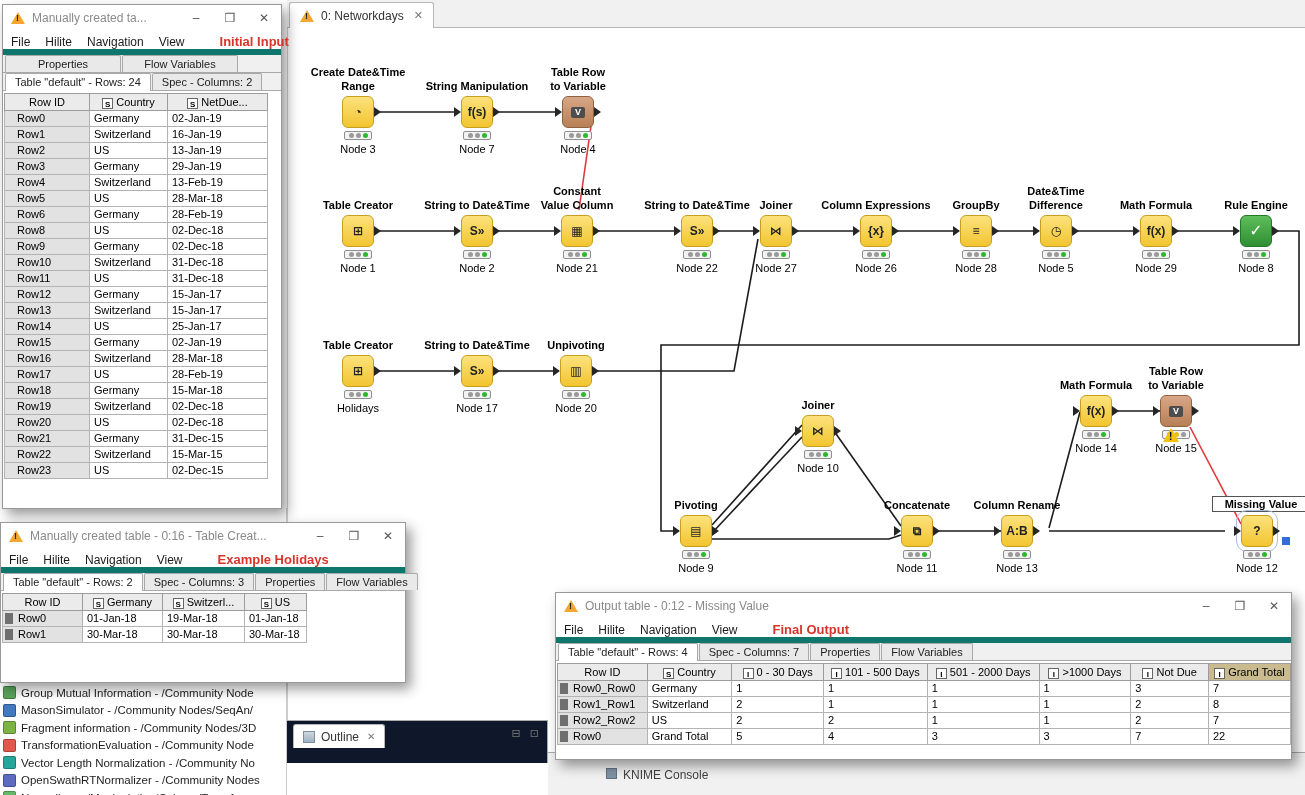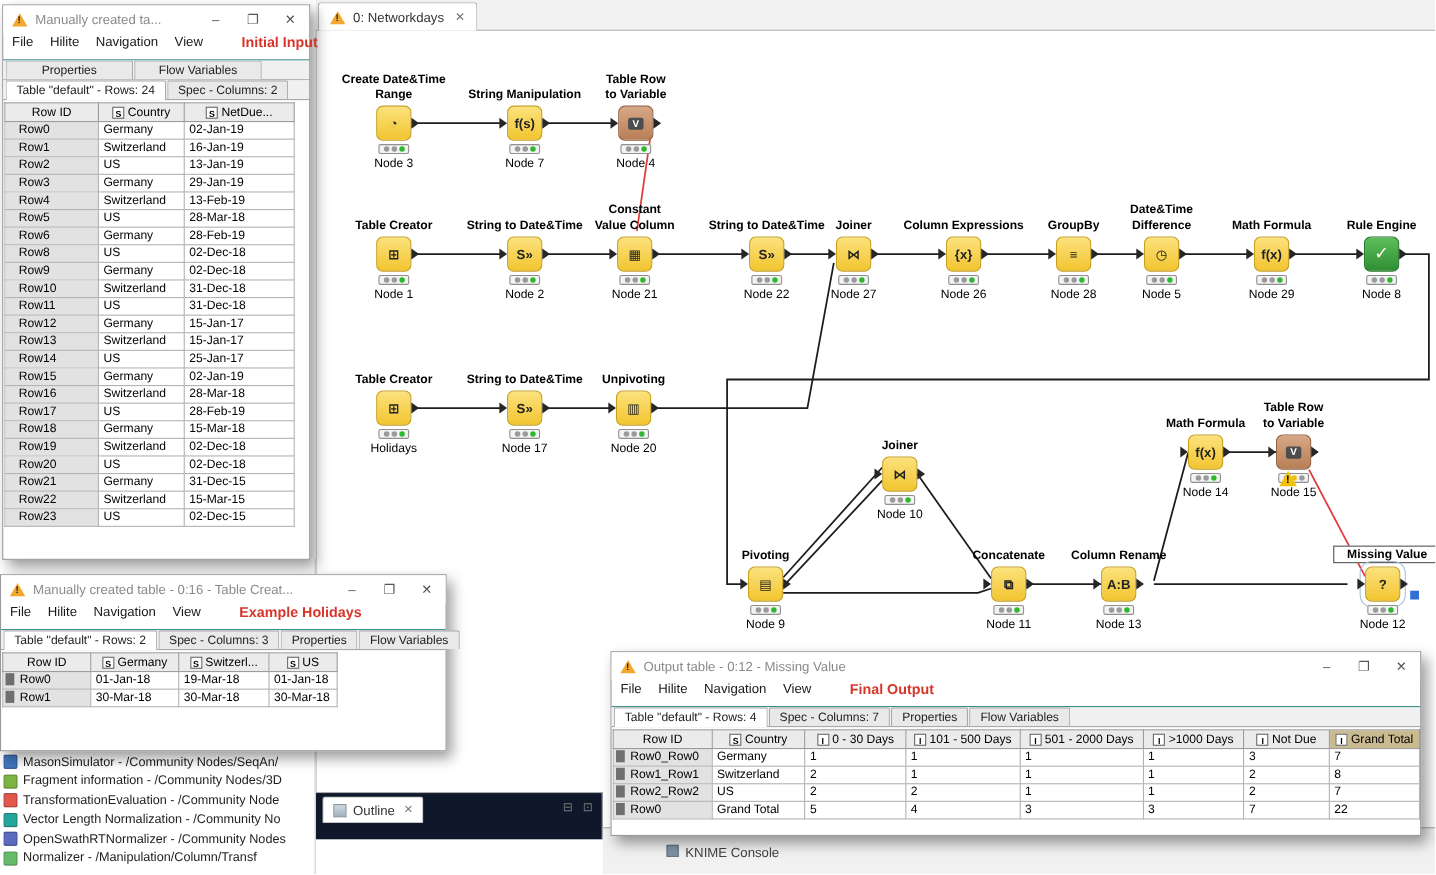--- a/index.html
+++ b/index.html
@@ -48,21 +48,21 @@
 
   
   .window{position:absolute;background:#fff;border:1px solid #999;box-shadow:5px 6px 12px rgba(0,0,0,.4)}
   #win1{left:2px;top:4px;width:280px;height:505px;z-index:20}
   #win2{left:0;top:522px;width:406px;height:161px;z-index:30}
   #win3{left:555px;top:592px;width:737px;height:168px;z-index:40}
   .titlebar{height:26px;display:flex;align-items:center;gap:7px;padding-left:8px;background:#fff}
   .wtitle{font-size:12px;color:#8a8a8a;white-space:nowrap;overflow:hidden}
   .wbtns{margin-left:auto;display:flex;height:100%}
   .wbtn{width:34px;display:flex;align-items:center;justify-content:center;font-size:12px;color:#555;cursor:pointer}
-  .menubar{display:flex;align-items:flex-start;gap:15px;height:24px;padding:0 8px;font-size:12px;color:#1a1a1a;border-bottom:1px solid #0f766e}
+  .menubar{display:flex;align-items:flex-end;gap:15px;height:24px;padding:0 8px;font-size:12px;color:#1a1a1a;border-bottom:6px solid #0f766e}
   .menu-item{cursor:pointer}
   .annotation{font-weight:bold;font-size:13px;color:var(--annotation_red,#d8352a);margin-left:20px;white-space:nowrap}
   .tabstrip{display:flex;height:18px;background:#f0f0f0;border-bottom:1px solid #a9a9a9;font-size:11px;padding-left:2px}
   .tab{display:flex;align-items:center;padding:0 9px;border:1px solid #a9a9a9;border-bottom:none;background:#e9e9e9;color:#222;margin-right:1px;border-radius:2px 2px 0 0;white-space:nowrap;cursor:pointer}
   .tab.wide{min-width:116px;justify-content:center}
   .tab.active{background:#fff;position:relative}
   .tab.active::after{content:"";position:absolute;left:0;right:0;bottom:-1px;height:1px;background:#fff}
   .tablewrap{padding:2px 0 0 1px}
   table{border-collapse:collapse;table-layout:fixed;font-size:11px}
   th,td{border:1px solid #b3b3b3;height:16px;line-height:15px;padding:0 4px;overflow:hidden;white-space:nowrap;font-weight:normal}
@@ -101,20 +101,24 @@
       <span class="wtri">
           <b>!</b>
         </span>
       <span>0: Networkdays</span>
       <span class="etab-close">✕</span>
     </div>
   </div>
 
   <div id="left-panel">
     <div id="repo-list">
+        <div class="repo-item">
+          <span class="repo-icon" style="background: rgb(88, 165, 92);"></span>
+          <span>Group Mutual Information - /Community Node</span>
+        </div>
         <div class="repo-item">
           <span class="repo-icon" style="background: rgb(65, 120, 190);"></span>
           <span>MasonSimulator - /Community Nodes/SeqAn/</span>
         </div>
         <div class="repo-item">
           <span class="repo-icon" style="background: rgb(124, 179, 66);"></span>
           <span>Fragment information - /Community Nodes/3D</span>
         </div>
         <div class="repo-item">
           <span class="repo-icon" style="background: rgb(226, 87, 76);"></span>

